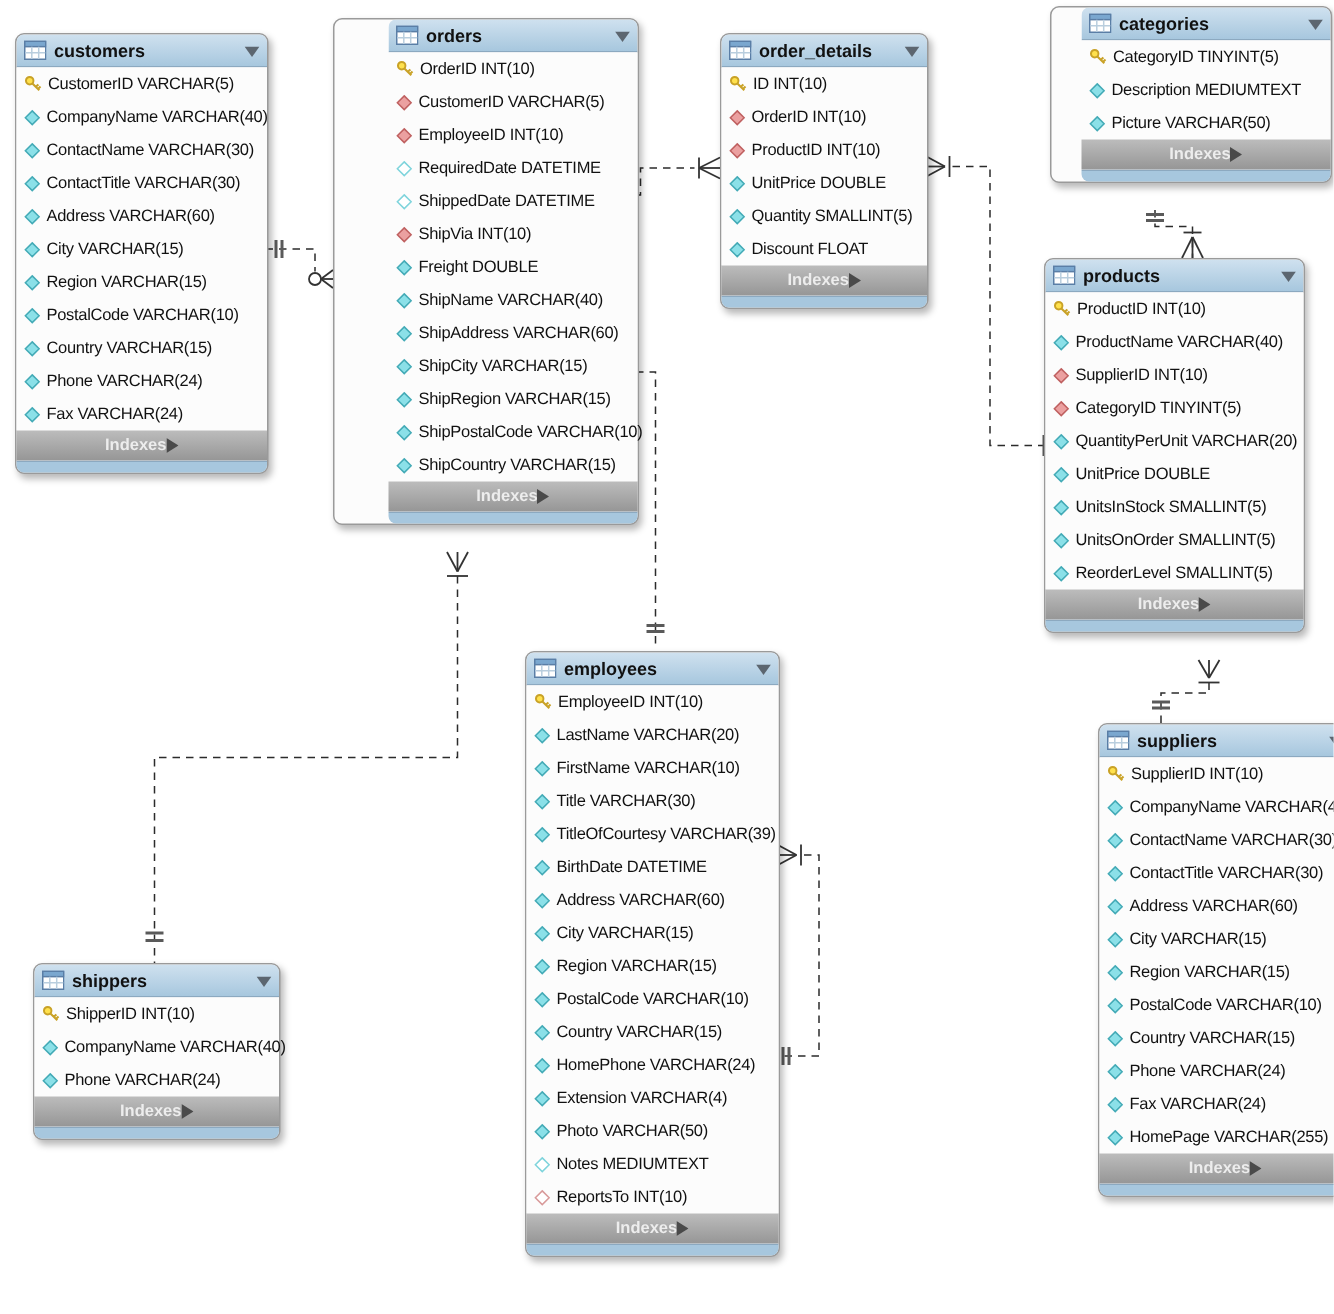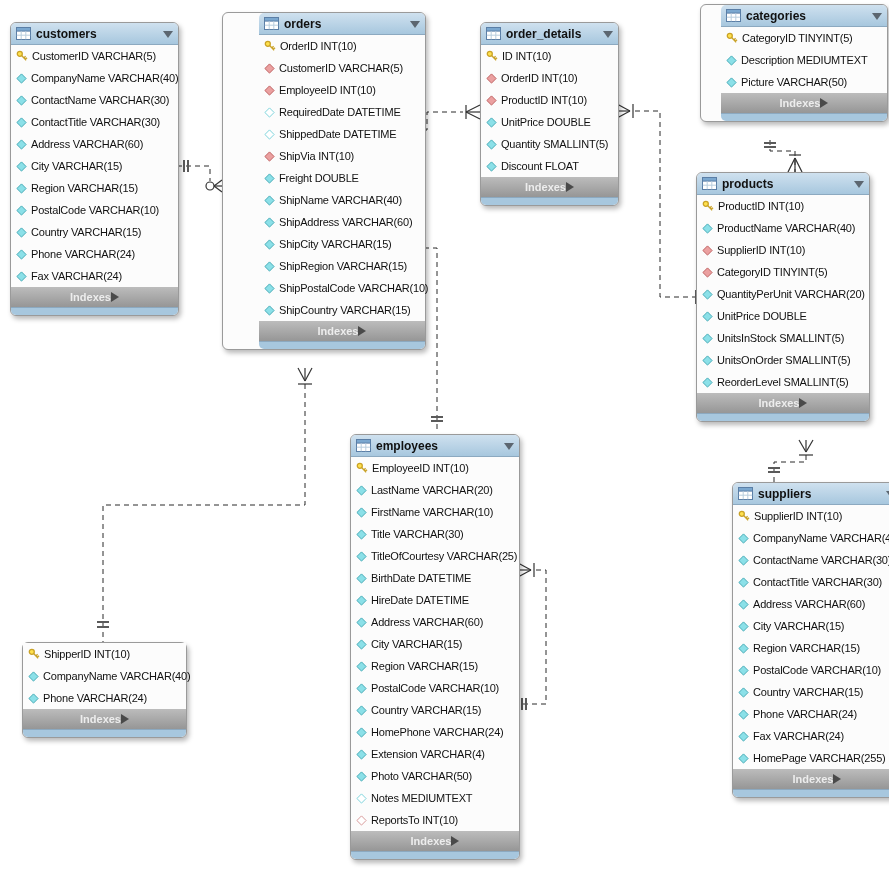--- a/index.html
+++ b/index.html
@@ -505,33 +505,27 @@
         <div class="row">
           <svg width="11" height="11" viewBox="0 0 11 11">
             <path d="M5.5,0.9 L10.1,5.5 L5.5,10.1 L0.9,5.5 Z" fill="#8be0e8" stroke="#43aab6" stroke-width="1"></path>
           </svg>
           <span>Title VARCHAR(30)</span>
         </div>
         <div class="row">
           <svg width="11" height="11" viewBox="0 0 11 11">
             <path d="M5.5,0.9 L10.1,5.5 L5.5,10.1 L0.9,5.5 Z" fill="#8be0e8" stroke="#43aab6" stroke-width="1"></path>
           </svg>
-          <span>TitleOfCourtesy VARCHAR(25)</span>
+          <span>TitleOfCourtesy VARCHAR(39)</span>
         </div>
         <div class="row">
           <svg width="11" height="11" viewBox="0 0 11 11">
             <path d="M5.5,0.9 L10.1,5.5 L5.5,10.1 L0.9,5.5 Z" fill="#8be0e8" stroke="#43aab6" stroke-width="1"></path>
           </svg>
           <span>BirthDate DATETIME</span>
-        </div>
-        <div class="row">
-          <svg width="11" height="11" viewBox="0 0 11 11">
-            <path d="M5.5,0.9 L10.1,5.5 L5.5,10.1 L0.9,5.5 Z" fill="#8be0e8" stroke="#43aab6" stroke-width="1"></path>
-          </svg>
-          <span>HireDate DATETIME</span>
         </div>
         <div class="row">
           <svg width="11" height="11" viewBox="0 0 11 11">
             <path d="M5.5,0.9 L10.1,5.5 L5.5,10.1 L0.9,5.5 Z" fill="#8be0e8" stroke="#43aab6" stroke-width="1"></path>
           </svg>
           <span>Address VARCHAR(60)</span>
         </div>
         <div class="row">
           <svg width="11" height="11" viewBox="0 0 11 11">
             <path d="M5.5,0.9 L10.1,5.5 L5.5,10.1 L0.9,5.5 Z" fill="#8be0e8" stroke="#43aab6" stroke-width="1"></path>
@@ -684,20 +678,31 @@
       </div>
       <div class="indexes">
         <span>Indexes</span>
         <svg width="8" height="10" viewBox="0 0 8 10">
           <path d="M0,0 L8,5 L0,10 Z" fill="#4a4a4a"></path>
         </svg>
       </div>
       <div class="tfoot"></div>
     </div>
     <div class="table" style="left: 22px; top: 642px; width: 163px;">
+      <div class="thead">
+        <svg width="15" height="13" viewBox="0 0 15 13">
+          <rect x="0.5" y="0.5" width="14" height="12" fill="#ffffff" stroke="#5a7ea6"></rect>
+        <rect x="0.5" y="0.5" width="14" height="3.6" fill="#7aa7cf" stroke="#5a7ea6"></rect>
+        <path d="M5.2,4.2 V12.3 M9.8,4.2 V12.3 M0.8,8.2 H14.2" stroke="#b9cede" stroke-width="1" fill="none"></path>
+        </svg>
+        <span>shippers</span>
+        <span class="caret"><svg width="10" height="7" viewBox="0 0 10 7">
+            <path d="M0,0 L10,0 L5,7 Z" fill="#5c6670"></path>
+          </svg></span>
+      </div>
       <div class="rows">
         <div class="row">
           <svg width="12" height="12" viewBox="0 0 12 12">
             <circle cx="3.8" cy="3.8" r="2.5" fill="#ffe14d" stroke="#c9a227" stroke-width="1.3"></circle>
         <path d="M5.6,5.6 L10.2,10.2 M7.9,7.9 L9.6,6.3 M9.3,9.3 L11,7.7" fill="none" stroke="#c9a227" stroke-width="1.4"></path>
           </svg>
           <span>ShipperID INT(10)</span>
         </div>
         <div class="row">
           <svg width="11" height="11" viewBox="0 0 11 11">

